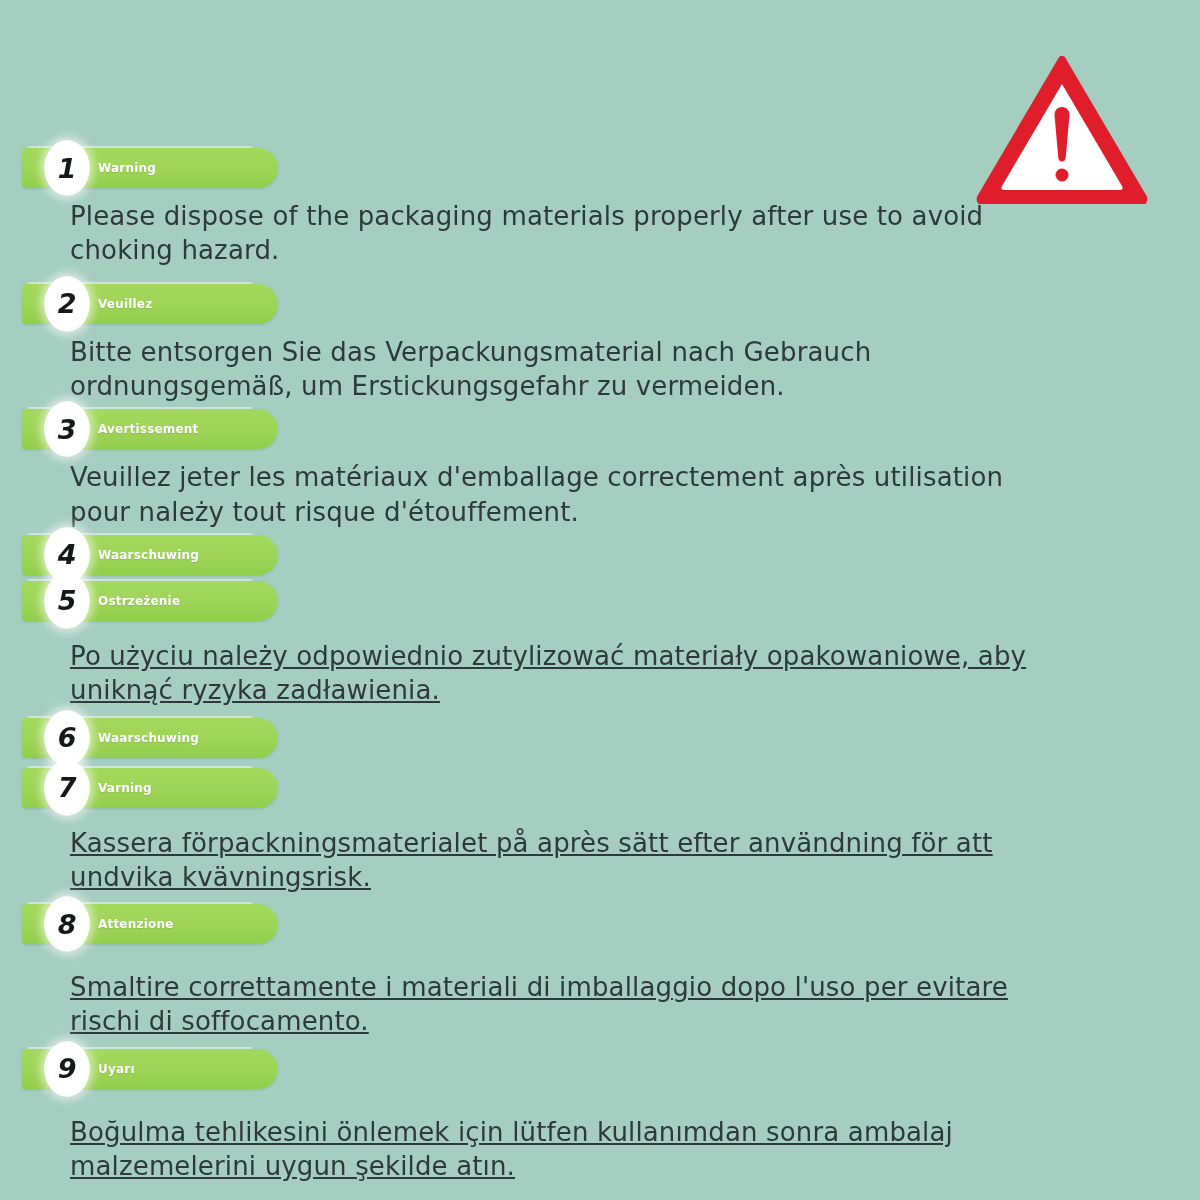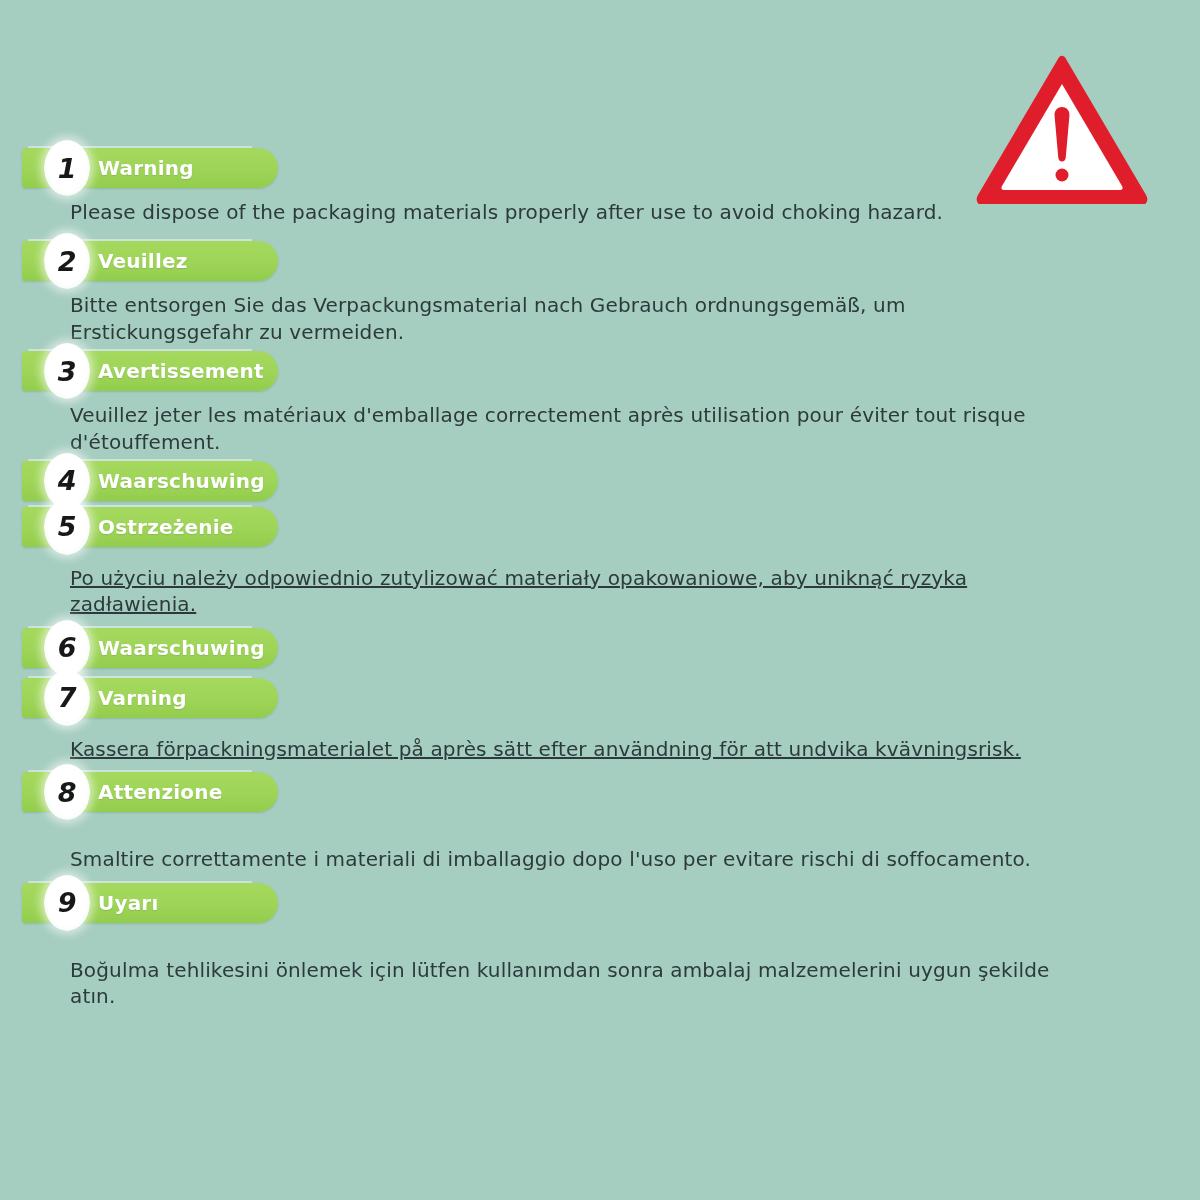--- a/index.html
+++ b/index.html
@@ -92,41 +92,41 @@
     font-size: 27px;
     font-weight: 700;
     font-style: italic;
     color: #16181a;
     line-height: 1;
     letter-spacing: -0.5px;
   }
 
   .bar-label {
     margin-left: 76px;
-    font-size: 20px;
+    font-size: 12px;
     font-weight: 700;
     color: #ffffff;
     text-shadow: 0 1px 1px rgba(120,160,90,0.45);
     letter-spacing: 0.2px;
     white-space: nowrap;
   }
 
   .warning-text {
     margin: 12px 0 0 48px;
     width: 1000px;
-    font-size: 20px;
+    font-size: 26px;
     line-height: 1.32;
     color: #2d3a3b;
     letter-spacing: 0.15px;
   }
 
   
   .gap-sm .warning-text { margin-top: 11px; }
   .gap-md .warning-text { margin-top: 18px; text-decoration: underline; }
-  .gap-lg .warning-text { margin-top: 34px; }
+  .gap-lg .warning-text { margin-top: 26px; text-decoration: underline; }
 
   .sp-0 { margin-bottom: 16px; }
   .sp-1 { margin-bottom: 6px; }
   .sp-2 { margin-bottom: 6px; }
   .sp-3 { margin-bottom: 6px; }
   .sp-4 { margin-bottom: 10px; }
   .sp-5 { margin-bottom: 10px; }
   .sp-6 { margin-bottom: 10px; }
   .sp-7 { margin-bottom: 10px; }
   .sp-8 { margin-bottom: 10px; }
@@ -168,21 +168,21 @@
       <div class="warning-text">Bitte entsorgen Sie das Verpackungsmaterial nach Gebrauch ordnungsgemäß, um Erstickungsgefahr zu vermeiden.</div>
     </div>
 
     <div class="warning-block gap-sm sp-2">
       <div class="bar">
         <div class="num-oval">
           <span>3</span>
         </div>
         <div class="bar-label">Avertissement</div>
       </div>
-      <div class="warning-text">Veuillez jeter les matériaux d'emballage correctement après utilisation pour éviter tout risque d'étouffement.</div>
+      <div class="warning-text">Veuillez jeter les matériaux d'emballage correctement après utilisation pour należy tout risque d'étouffement.</div>
     </div>
 
     <div class="warning-block gap-sm sp-3">
       <div class="bar">
         <div class="num-oval">
           <span>4</span>
         </div>
         <div class="bar-label">Waarschuwing</div>
       </div>
     </div>

